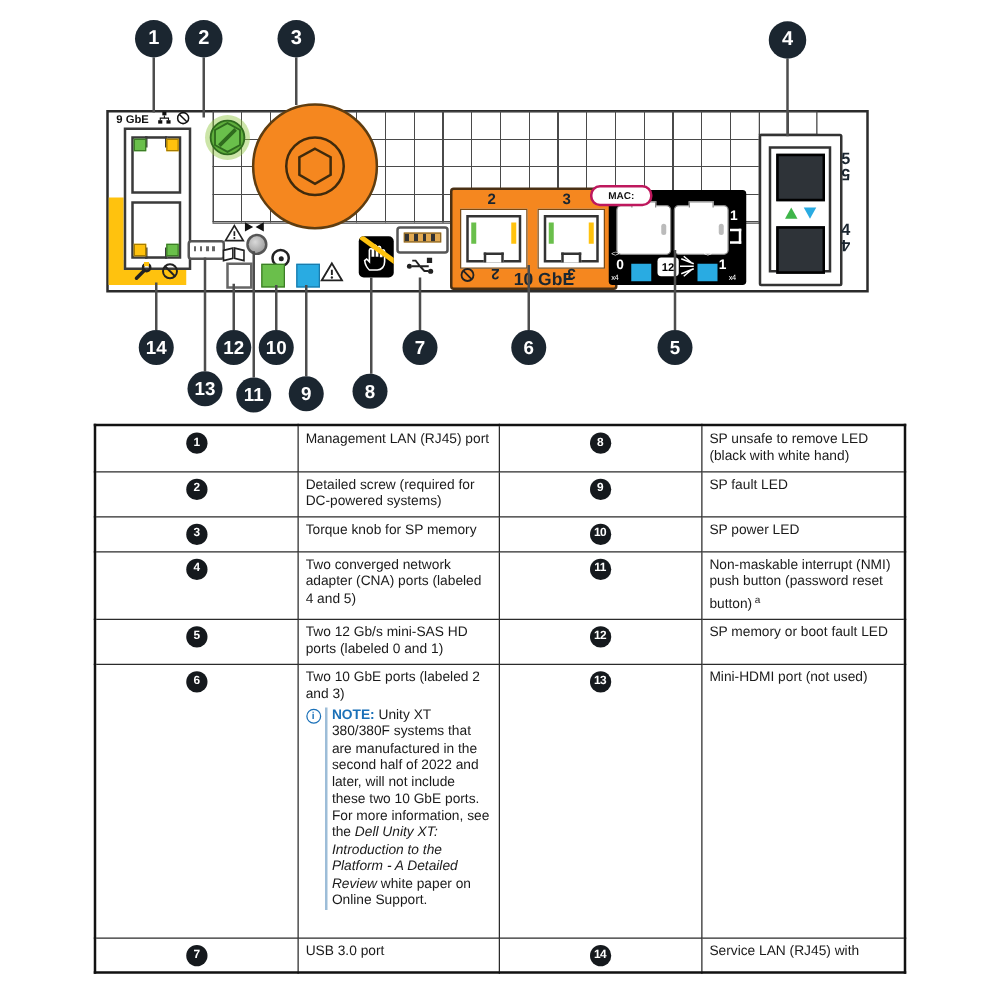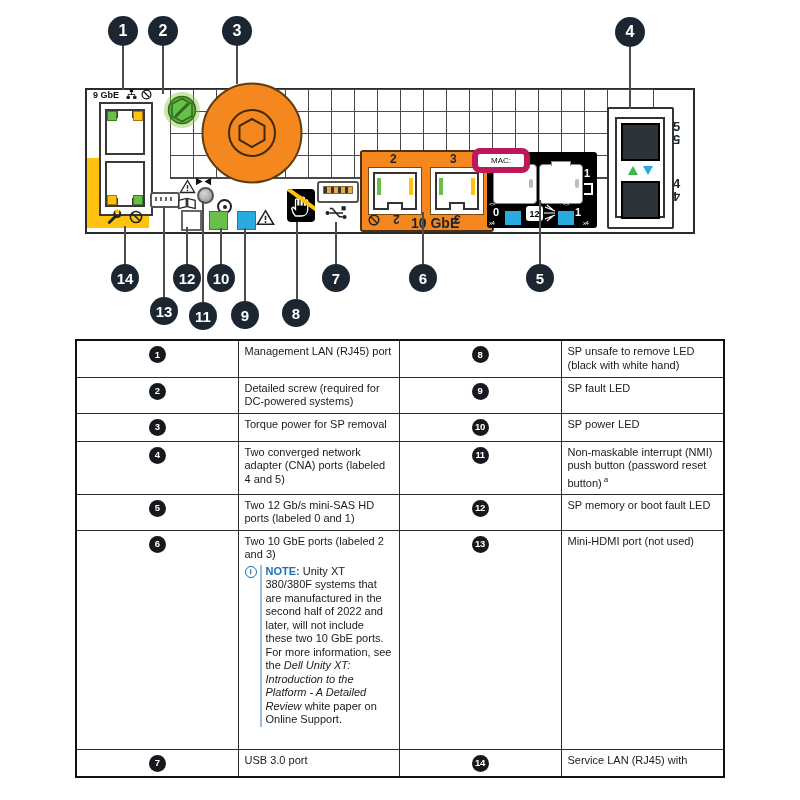--- a/index.html
+++ b/index.html
@@ -55,22 +55,22 @@
 
   
   .oblk{left:360px;top:150px;width:130px;height:78px;background:#F5871F;border:2px solid #4a3014;border-radius:3px;z-index:2;}
   .oportlbl{position:absolute;top:0px;font-size:12px;font-weight:bold;color:#1b2630;}
   .oport{position:absolute;top:15px;width:52px;height:46px;background:#fff;border:1px solid #7a4a14;}
   .ojack{position:absolute;left:4px;top:4px;width:40px;height:34px;border:2px solid #333;background:#fff;}
   .ojack .notch{position:absolute;left:50%;bottom:-2px;transform:translateX(-50%);width:12px;height:6px;border:2px solid #333;border-bottom:none;background:#fff;}
   .obar{position:absolute;top:4px;width:4px;height:17px;}
   .rot180{display:inline-block;transform:rotate(180deg);}
   .obot{position:absolute;font-weight:bold;color:#1b2630;}
-  .macpill{left:472px;top:148px;width:46px;height:13px;background:#fff;border:6px solid #be185d;border-radius:8px;
-    font-size:8px;font-weight:normal;display:flex;align-items:center;justify-content:center;z-index:4;color:#111;}
+  .macpill{left:472px;top:148px;width:46px;height:13px;background:#fff;border:2px solid #be185d;border-radius:8px;
+    font-size:8px;font-weight:bold;display:flex;align-items:center;justify-content:center;z-index:4;color:#111;}
 
   
   .sasblk{left:487px;top:152px;width:110px;height:76px;background:#000;border-radius:3px;z-index:2;color:#fff;}
   .sasport{position:absolute;top:12px;width:42px;height:38px;background:#fff;border-radius:4px;border:1px solid #888;}
   .sasport::before{content:"";position:absolute;left:50%;top:-4px;transform:translateX(-50%);width:18px;height:4px;background:#fff;border:1px solid #888;border-bottom:none;}
   .sasport .hole{position:absolute;right:3px;top:14px;width:4px;height:9px;background:#bbb;border-radius:2px;}
   .sastxt{position:absolute;font-weight:bold;color:#fff;}
   .cy{position:absolute;width:16px;height:14px;background:#29ABE2;}
   .box12{position:absolute;left:39px;top:54px;width:17px;height:15px;background:#fff;border-radius:3px;color:#000;
     font-size:9px;font-weight:bold;display:flex;align-items:center;justify-content:center;}
@@ -350,21 +350,21 @@
       <td><span>SP unsafe to remove LED (black with white hand)</span></td>
     </tr>
     <tr style="height:35px">
       <td class="loc"><span class="badge">2</span></td>
       <td><span>Detailed screw (required for DC-powered systems)</span></td>
       <td class="loc"><span class="badge">9</span></td>
       <td><span>SP fault LED</span></td>
     </tr>
     <tr style="height:28px">
       <td class="loc"><span class="badge">3</span></td>
-      <td><span>Torque power for SP removal</span></td>
+      <td><span>Torque knob for SP memory</span></td>
       <td class="loc"><span class="badge">10</span></td>
       <td><span>SP power LED</span></td>
     </tr>
     <tr style="height:49px">
       <td class="loc"><span class="badge">4</span></td>
       <td><span>Two converged network adapter (CNA) ports (labeled 4 and 5)</span></td>
       <td class="loc"><span class="badge">11</span></td>
       <td><span>Non-maskable interrupt (NMI) push button (password reset button)</span><sup>a</sup></td>
     </tr>
     <tr style="height:36px">

